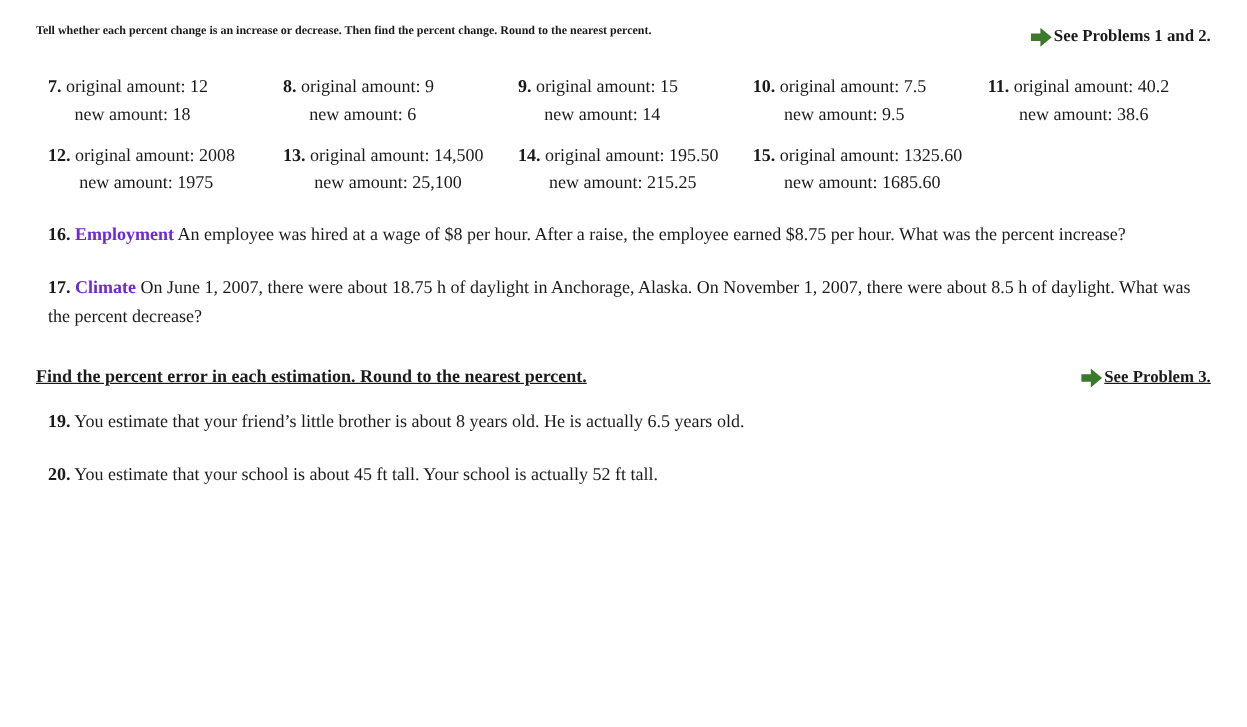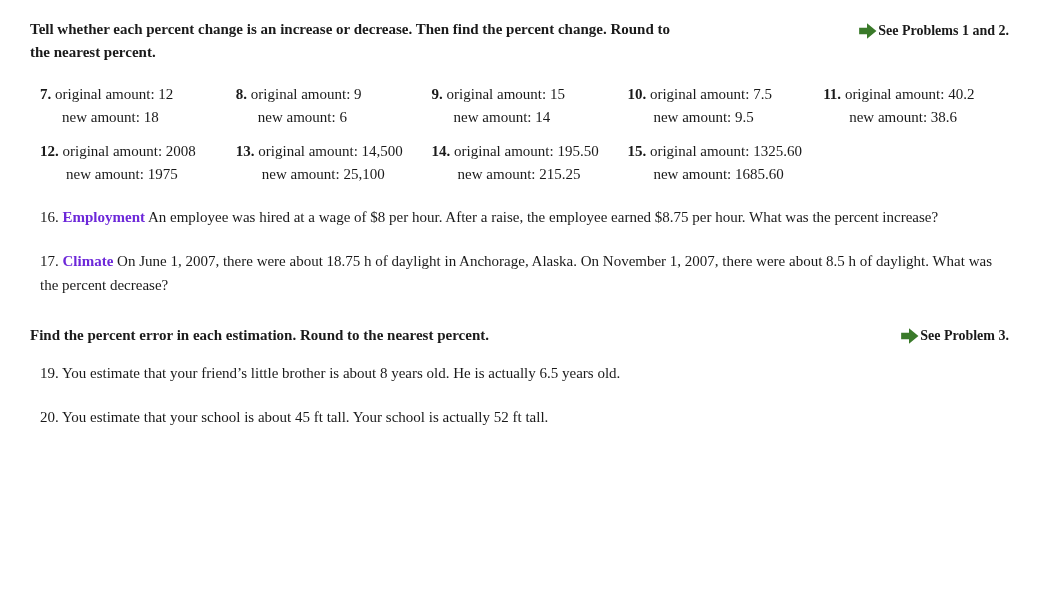--- a/index.html
+++ b/index.html
@@ -13,21 +13,21 @@
       padding: 18px 30px 18px 30px;
     }
     .header-row {
       display: flex;
       justify-content: space-between;
       align-items: flex-start;
       margin-bottom: 14px;
     }
     .header-text {
       font-weight: bold;
-      font-size: 15px;
+      font-size: 10px;
       max-width: 640px;
       line-height: 1.5;
     }
     .see-problems {
       display: flex;
       align-items: center;
       gap: 0;
       font-weight: bold;
       font-size: 14px;
       color: #1a1a1a;
@@ -52,32 +52,33 @@
     .problem-cell .num {
       font-weight: bold;
     }
     .word-problem {
       margin-bottom: 12px;
       padding: 4px 10px 4px 10px;
       line-height: 1.6;
       font-size: 15px;
     }
     .word-problem .num {
-      font-weight: normal;
+      font-weight: bold;
       text-align: right;
     }
     .topic-label {
       color: #6d28d9;
       font-weight: bold;
     }
     .section-header-row {
       display: flex;
       justify-content: space-between;
       align-items: center;
       margin-bottom: 10px;
+      text-decoration: underline;
     }
     .section-header-text {
       font-weight: bold;
       font-size: 15px;
     }
   </style>
 </head>
 <body>
 
 <div class="header-row">

